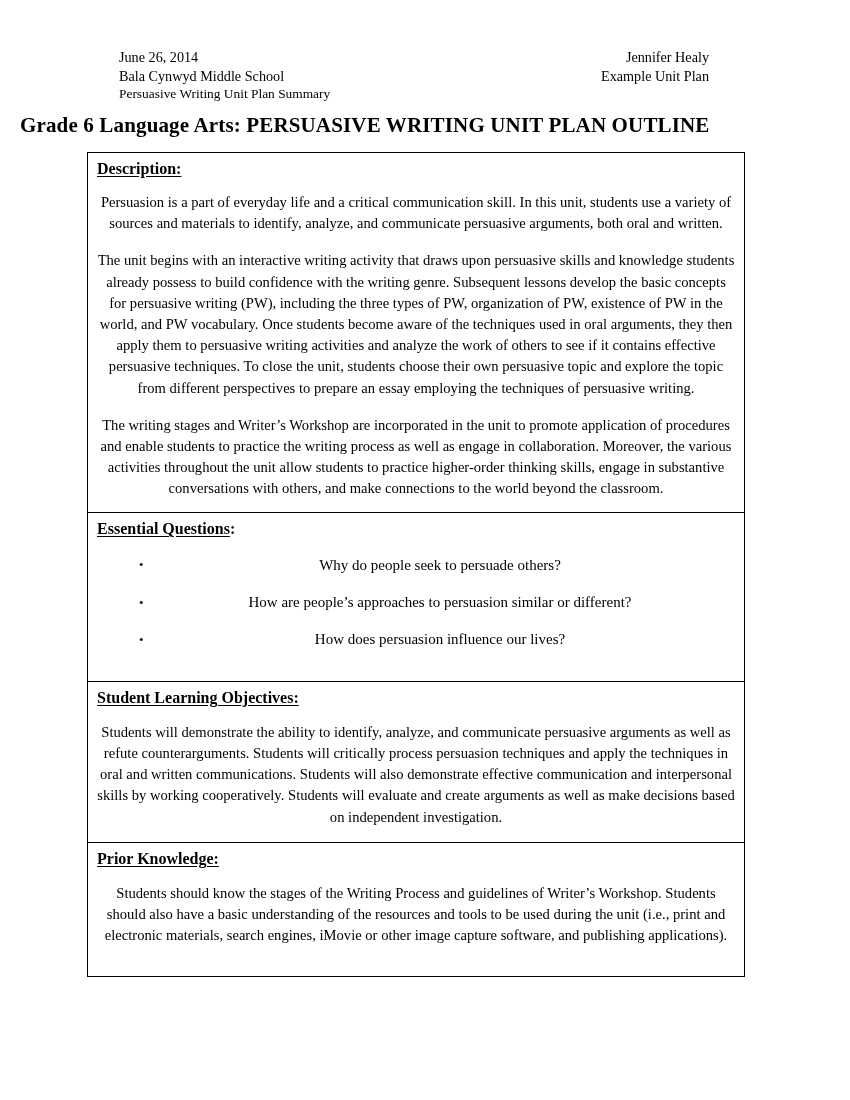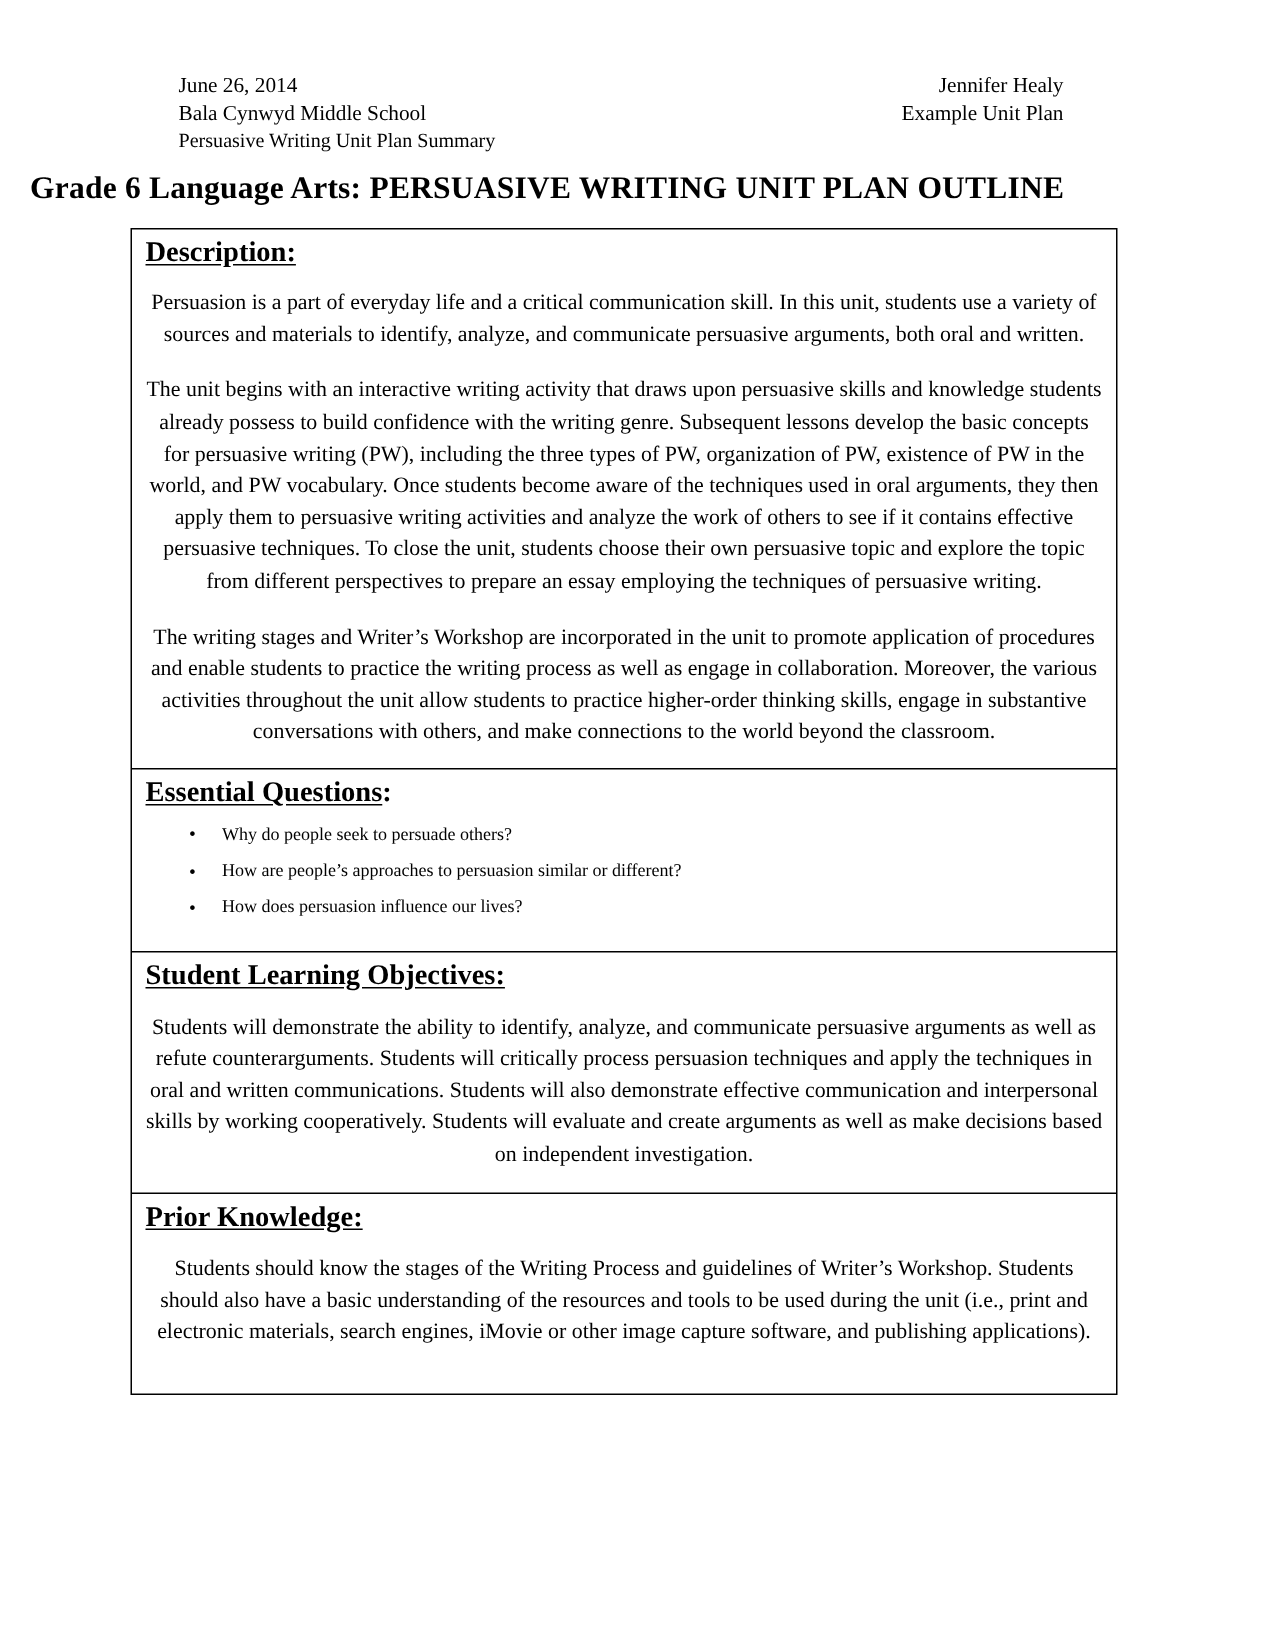--- a/index.html
+++ b/index.html
@@ -72,21 +72,21 @@
   .section {
     border-bottom: 1.4px solid #000000;
     padding: 6px 9px 10px 9px;
     box-sizing: border-box;
   }
   .section:last-child {
     border-bottom: none;
   }
   .sec-heading {
     font-weight: bold;
-    font-size: 19px;
+    font-size: 16px;
     line-height: 20px;
     margin: 0 0 7px 0;
   }
   .sec-heading .u {
     text-decoration: underline;
     text-underline-offset: 2px;
   }
   .sec-heading .nou {
     text-decoration: none;
   }
@@ -99,24 +99,25 @@
   .para:last-child {
     margin-bottom: 0;
   }
   .bullets {
     margin: 6px 0 4px 0;
     padding: 0;
     list-style: none;
   }
   .bullets li {
     position: relative;
-    font-size: 12px;
+    font-size: 15px;
     line-height: 21.4px;
     padding-left: 48px;
-    margin: 3px;
+    margin: 16px;
+    text-align: center;
   }
   .bullets li::before {
     content: "\2022";
     position: absolute;
     left: 26px;
     top: -0.5px;
     font-size: 13px;
   }
   .sec-desc { padding-bottom: 12px; }
   .sec-eq { padding-bottom: 14px; }

